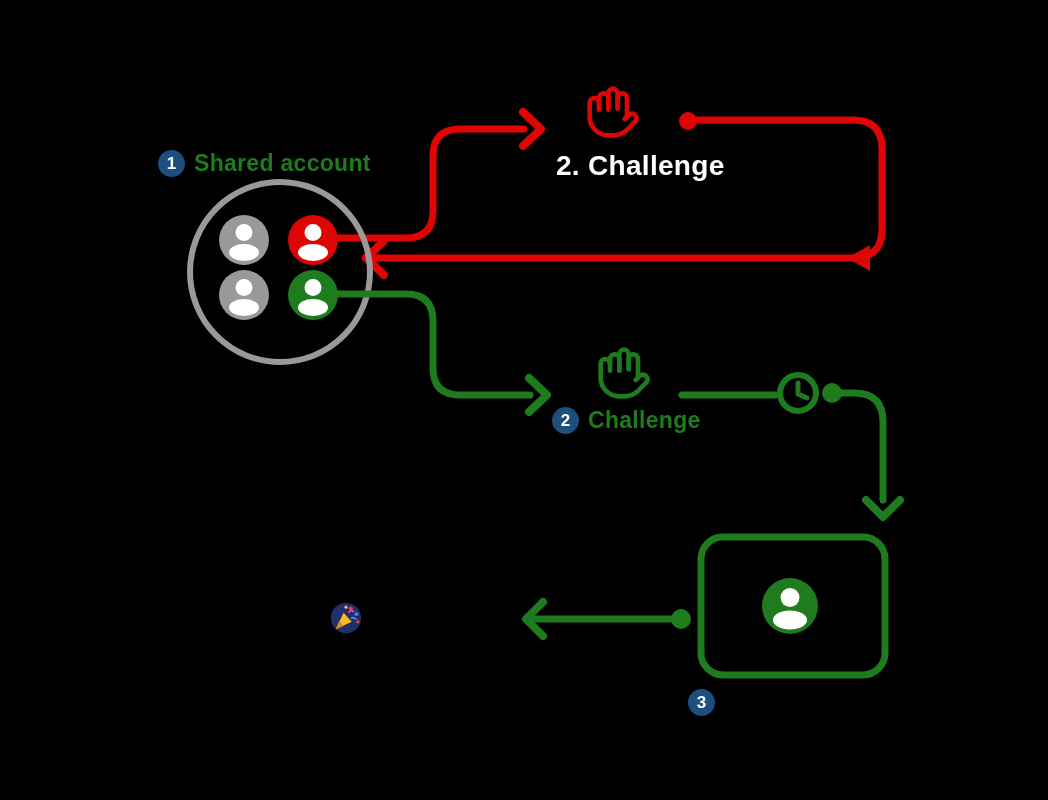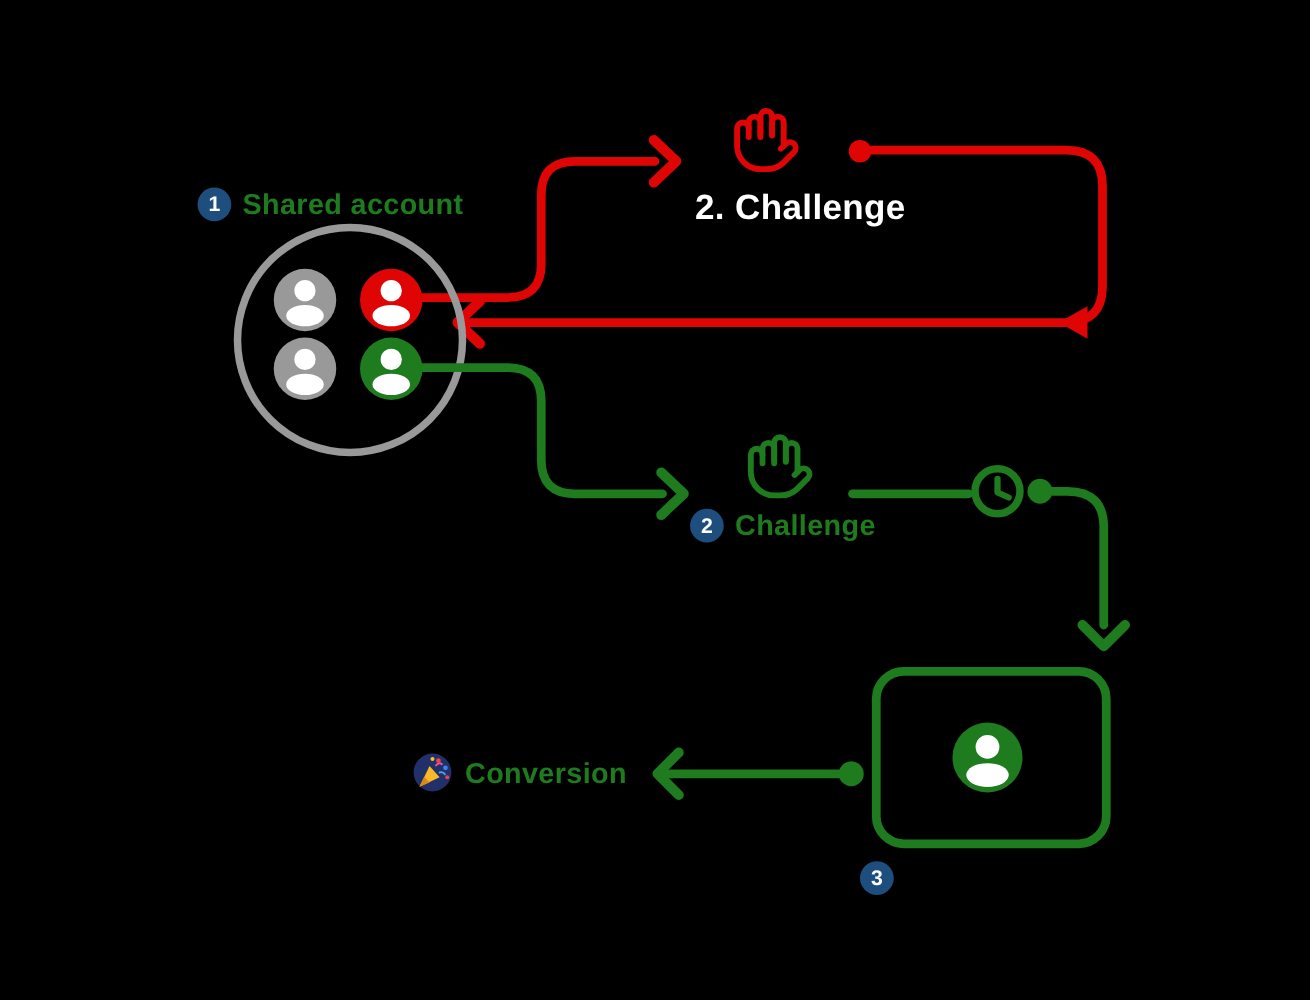--- a/index.html
+++ b/index.html
@@ -154,16 +154,15 @@
       <circle cx="18" cy="18" r="16" fill="#223069"></circle>
       <polygon points="7,30 15.5,12.5 24,22" fill="#f9b826"></polygon>
       <polygon points="7,30 11,21.5 15.5,26.5" fill="#d98b14"></polygon>
       <path d="M21 12 q2.5 -3 5 -1" fill="none" stroke="#e255a1" stroke-width="1.6" stroke-linecap="round"></path>
       <path d="M24 18 q3 -1 4.5 1.5" fill="none" stroke="#4fa3e0" stroke-width="1.6" stroke-linecap="round"></path>
       <circle cx="23" cy="8" r="2" fill="#ef4444"></circle>
       <circle cx="29" cy="14" r="2" fill="#3b82f6"></circle>
       <circle cx="18" cy="6.5" r="1.7" fill="#fbbf24"></circle>
       <circle cx="30.5" cy="22" r="1.7" fill="#ef4444"></circle>
     </svg>
-    <span>Conversion</span>
   </div>
 
 </div>
 
 </body></html>

